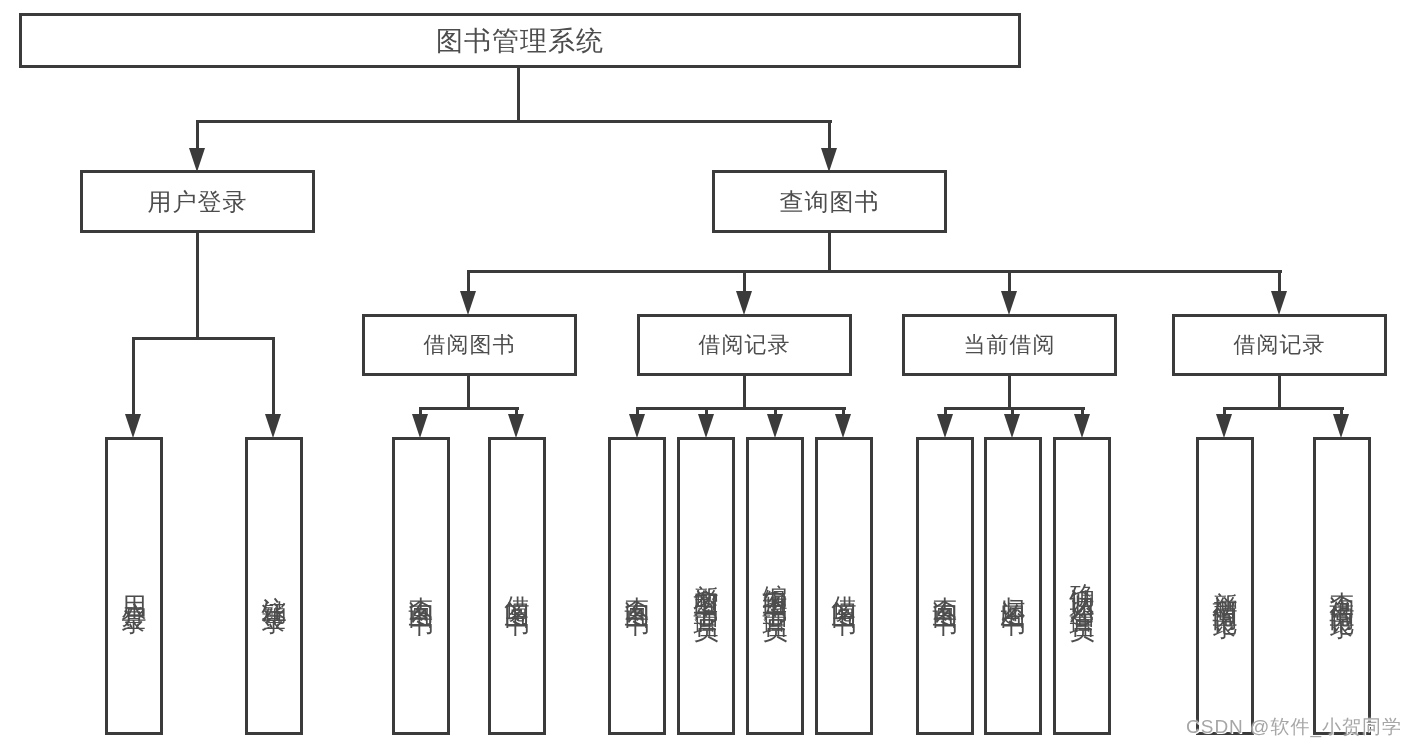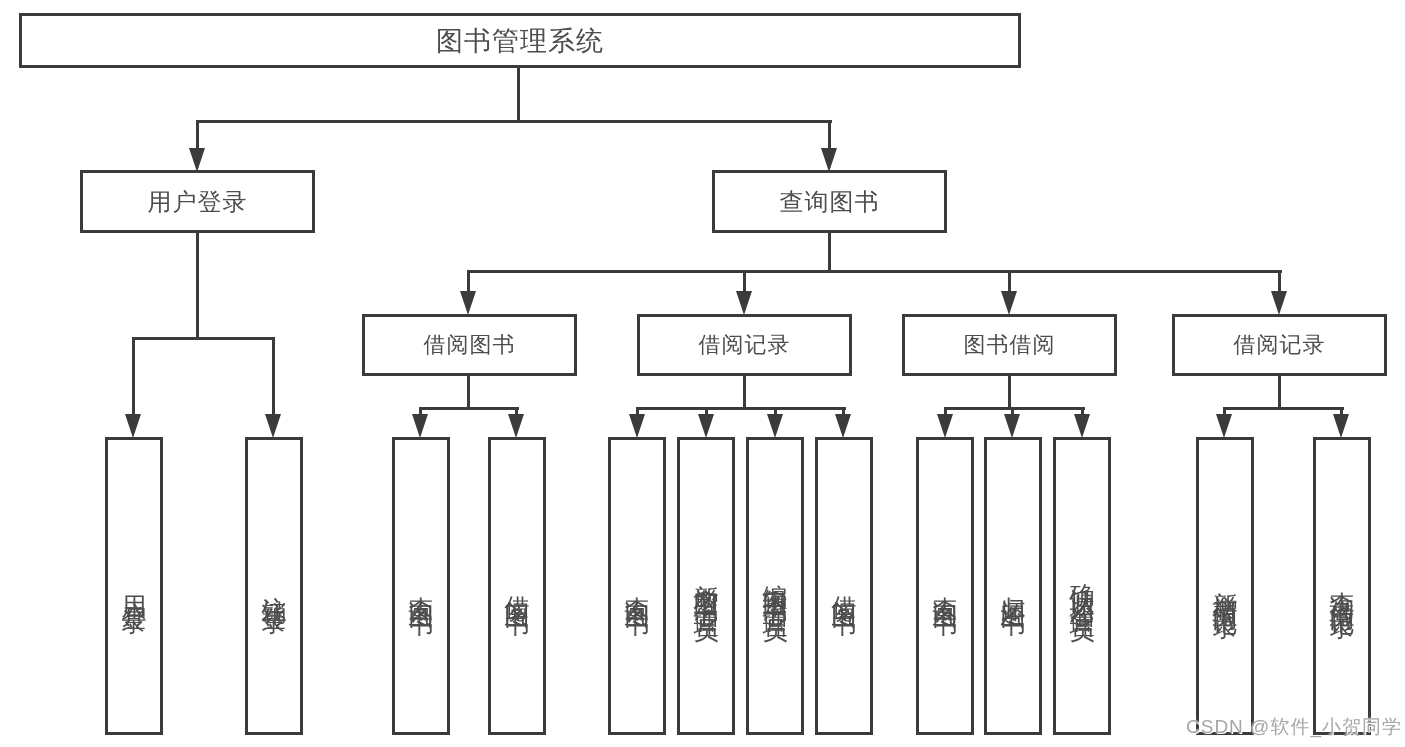--- a/index.html
+++ b/index.html
@@ -99,21 +99,21 @@
   <span>查询图书</span>
 </div>
 
 <div class="node l3-node" id="n-g0">
   <span>借阅图书</span>
 </div>
 <div class="node l3-node" id="n-g1">
   <span>借阅记录</span>
 </div>
 <div class="node l3-node" id="n-g2">
-  <span>图书借阅</span>
+  <span>当前借阅</span>
 </div>
 <div class="node l3-node" id="n-g3">
   <span>借阅记录</span>
 </div>
 
 <div class="node leaf-node" id="n-leaf-a0">
   <span class="vtext">用户登录</span>
 </div>
 <div class="node leaf-node" id="n-leaf-a1">
   <span class="vtext">注销登录</span>

